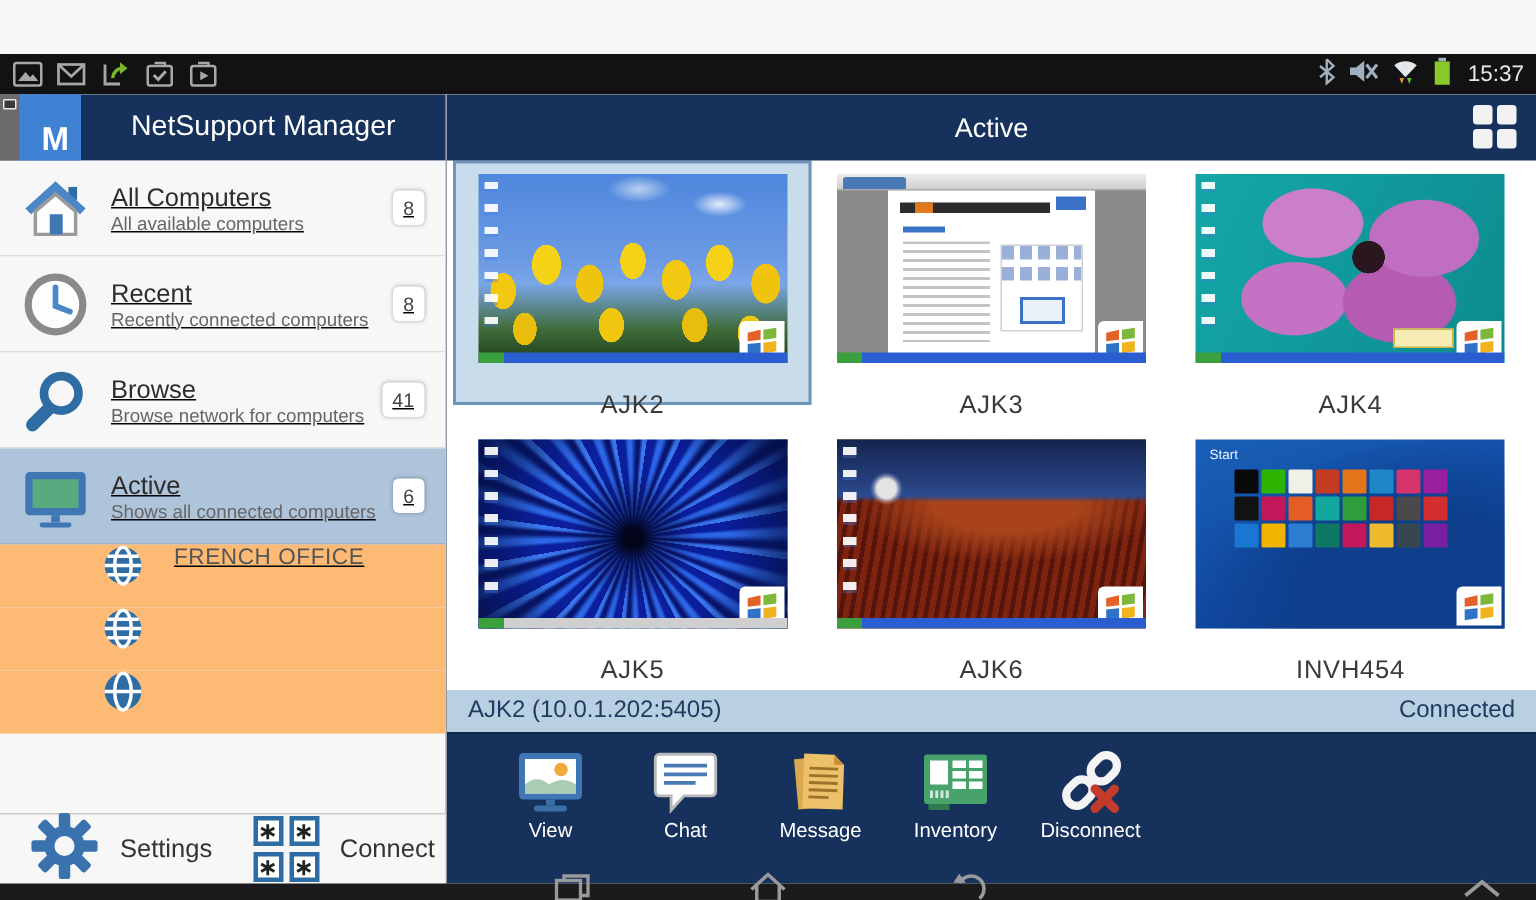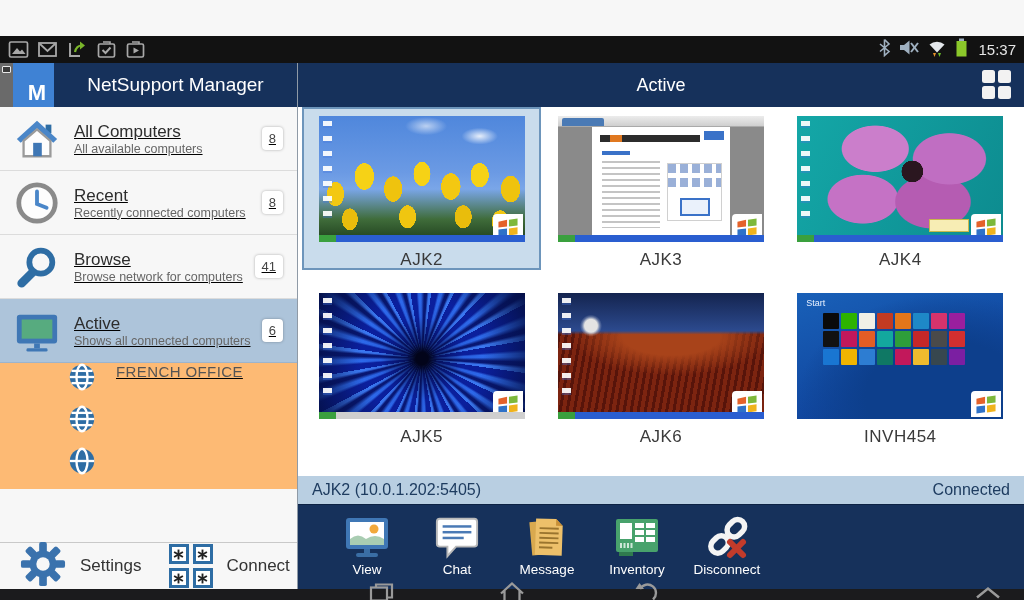--- a/index.html
+++ b/index.html
@@ -44,21 +44,21 @@
   
   .main { flex:1; display:flex; flex-direction:column; background:#fff; }
   .main-header { height:44px; flex:none; background:#16315b; display:flex; align-items:center; position:relative; }
   .main-title { flex:1; text-align:center; color:#fff; font-size:18px; }
   .grid-toggle { position:absolute; right:12px; top:7px; width:30px; height:30px; display:grid; grid-template-columns:13px 13px; grid-template-rows:13px 13px; gap:3px; cursor:pointer; }
   .grid-toggle span { background:#f2f2f2; border-radius:2.5px; }
 
   .comp-grid { flex:1; background:#fff; display:grid; grid-template-columns:repeat(3,1fr); grid-template-rows:163px 163px; row-gap:14px; padding:0 4px; align-content:start; }
   .tile { display:flex; flex-direction:column; align-items:center; justify-content:flex-start; padding-top:7px; border:2px solid transparent; cursor:pointer; }
   .tile.selected { background:#c9dcec; border:2px solid #6d95bb; }
-  .tile-label { margin-top:8px; font-size:17px; color:#3a3a3a; letter-spacing:.5px;text-align:center; }
+  .tile-label { margin-top:18px; font-size:17px; color:#3a3a3a; letter-spacing:.5px;text-align:center; }
   .thumb { width:206px; height:126px; position:relative; overflow:hidden; flex:none; background:#888; }
   .win-flag { position:absolute; right:2px; bottom:2px; width:30px; height:26px; background:#fff; border-radius:4px 0 0 0; display:flex; align-items:center; justify-content:center; }
 
   
   .desk::before { content:""; position:absolute; left:4px; top:5px; width:9px; height:82%; background:repeating-linear-gradient(180deg, rgba(255,255,255,.92) 0 5px, rgba(70,120,220,.35) 5px 7px, transparent 7px 15px); z-index:2; }
   .xpbar::after { content:""; position:absolute; left:0; right:0; bottom:0; height:7px; background:linear-gradient(90deg,#3aa03e 0 17px,#2a5ed0 17px 100%); z-index:3; }
   .xpbar-light::after { content:""; position:absolute; left:0; right:0; bottom:0; height:7px; background:linear-gradient(90deg,#3aa03e 0 17px,#cfcfcf 17px 100%); z-index:3; }
 
   
   .th-ajk2 { background:
@@ -137,21 +137,21 @@
   .tiles span:nth-child(19){background:#2d7dd2;} .tiles span:nth-child(20){background:#0f7864;}
   .tiles span:nth-child(21){background:#c2185b;} .tiles span:nth-child(22){background:#efbb2e;}
   .tiles span:nth-child(23){background:#37474f;} .tiles span:nth-child(24){background:#7b1fa2;}
 
   
   .conn-bar { height:28px; flex:none; background:#b9cfe2; display:flex; align-items:center; padding:0 14px; }
   .conn-left { font-size:16px; color:#1e3c60; }
   .conn-right { margin-left:auto; font-size:16px; color:#1e3c60; }
 
   
-  .toolbar { height:85px; flex:none; background:#16315b; display:flex; align-items:flex-start; padding:8px 0 0 24px; border-top:1px solid #0d2344; }
+  .toolbar { height:101px; flex:none; background:#16315b; display:flex; align-items:flex-start; padding:8px 0 0 24px; border-top:1px solid #0d2344; }
   .t-btn { width:90px; display:flex; flex-direction:column; align-items:center; cursor:pointer; }
   .t-ico { height:48px; display:flex; align-items:center; justify-content:center; }
   .t-label { color:#fff; font-size:13.5px; margin-top:1px; }
 
   
   .navbar { flex:1; background:#1b1b1d; position:relative; }
   .nav-ico { position:absolute; top:50%; transform:translateY(-50%); cursor:pointer; }
   .nav-recents { left:368px; } .nav-home { left:498px; } .nav-back { left:632px; } .nav-caret { right:22px; }
 </style>
 </head>

